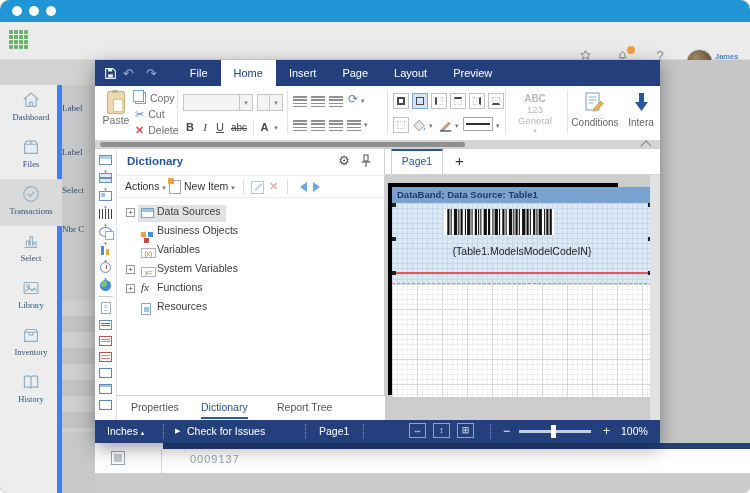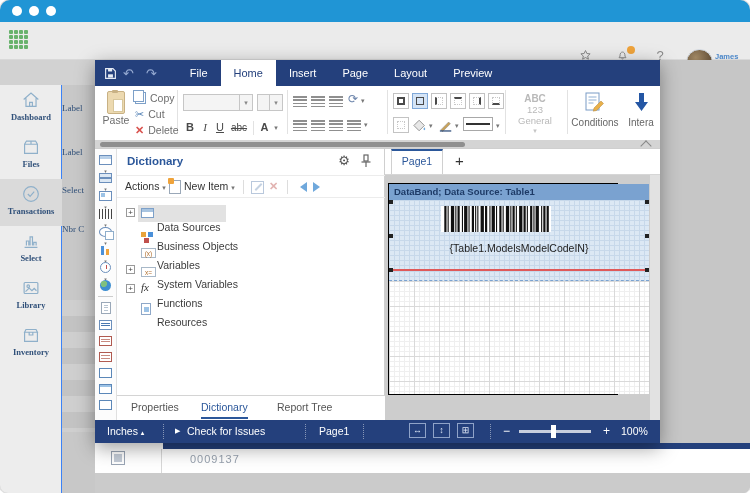--- a/index.html
+++ b/index.html
@@ -19,21 +19,21 @@
   .badge{position:absolute;right:9px;top:-2px;width:8px;height:8px;border-radius:50%;background:#efa33b;}
   .avatar{position:absolute;left:686px;top:27px;width:25px;height:25px;border-radius:50%;background:radial-gradient(circle at 35% 30%,#a08763,#5d4a34 75%);border:1px solid #cfd6de;}
   .uname{position:absolute;left:715px;top:30px;font-size:7.5px;color:#4a86c8;font-weight:bold;}
   .usite{position:absolute;left:715px;top:40px;font-size:6.5px;color:#8a8a8a;}
   
   .crumbbar{left:0;top:60px;width:750px;height:25px;background:#d2d2d2;}
   .crumb{position:absolute;left:26px;top:68px;font-family:"Liberation Serif",serif;font-size:9px;color:#3b577c;}
   .crumbsep{position:absolute;left:44px;top:67px;font-size:9px;color:#8a8a8a;}
   .pubtab{position:absolute;left:58px;top:60px;width:37px;height:25px;background:#c0c0c0;color:#2e4e78;font-size:9.5px;font-weight:bold;line-height:25px;padding-left:6px;box-sizing:border-box;overflow:hidden;white-space:nowrap;}
   
-  .sidebar{left:0;top:85px;width:62px;height:408px;background:#ededed;border-right:1px solid #3b82f6;box-sizing:border-box;font-weight:bold;}
+  .sidebar{left:0;top:85px;width:62px;height:408px;background:#ededed;border-right:5px solid #3b82f6;box-sizing:border-box;}
   .sbitem{width:62px;height:47px;text-align:center;padding-top:4px;box-sizing:border-box;}
   .sbitem.active{background:#dadada;}
   .sbitem svg{display:block;margin:0 auto;}
   .sblabel{font-family:"Liberation Serif",serif;font-size:8.5px;color:#31517a;margin-top:1px;}
   
   .dimmain{left:62px;top:85px;width:688px;height:408px;background:#c8c8c8;}
   .bglabel{position:absolute;left:62px;width:33px;font-family:"Liberation Serif",serif;font-size:9px;color:#2f4f78;white-space:nowrap;overflow:hidden;}
   .stripes{left:62px;top:300px;width:33px;height:132px;background:repeating-linear-gradient(#cfcfcf 0 16px,#c3c3c3 16px 32px);}
   .botrow{left:95px;top:443px;width:655px;height:30px;background:#fff;}
   .botnavy{left:163px;top:443px;width:587px;height:6px;background:#24407c;}
@@ -121,38 +121,38 @@
   .npage{position:absolute;width:10px;height:12px;border:1px solid #9aa8b8;background:#fff;}
   .npage:before{content:"";position:absolute;left:-2px;top:-3px;width:6px;height:6px;background:#efa33b;border-radius:1px;}
   .editico{position:absolute;width:11px;height:11px;border:1px solid #b9c8dc;background:#fff;}
   .editico:after{content:"";position:absolute;left:2px;top:4px;width:9px;height:2px;background:#c5d2e2;transform:rotate(-45deg);}
   .triL{position:absolute;width:0;height:0;border:5px solid transparent;border-right:7px solid #6fa8dc;}
   .triR{position:absolute;width:0;height:0;border:5px solid transparent;border-left:7px solid #6fa8dc;}
   .trow{position:absolute;left:0;width:268px;height:19px;font-size:10.5px;color:#3c3c3c;}
   .selbg{position:absolute;left:21px;top:0;width:88px;height:17px;background:#e2e2e2;}
   .exp{position:absolute;left:9px;top:3px;width:9px;height:9px;border:1px solid #999;background:#fff;font-size:8px;line-height:8px;text-align:center;color:#444;box-sizing:border-box;}
   .ticon{position:absolute;left:24px;top:3px;}
-  .tlabel{position:absolute;left:40px;top:16px;}
+  .tlabel{position:absolute;left:40px;top:0;}
   .i-table{width:13px;height:10px;border:1px solid #7da0c8;background:#fff;box-sizing:border-box;}
   .i-table:before{content:"";position:absolute;left:0;top:0;width:11px;height:3px;background:#a8c4e0;}
   .i-bus{width:5px;height:5px;background:#e8a33d;box-shadow:7px 0 0 #4a90d9,3px 6px 0 #c0504d;margin-top:1px;}
   .i-var{width:15px;height:10px;border:1px solid #a8b8c8;background:#fff;font-size:6.5px;line-height:9px;color:#b07030;text-align:center;box-sizing:border-box;}
   .i-fx{font-family:"Liberation Serif",serif;font-style:italic;font-size:11px;color:#333;}
   .i-res{width:10px;height:12px;border:1px solid #8fa8c8;background:#fff;box-sizing:border-box;}
   .i-res:after{content:"";position:absolute;left:2px;top:3px;width:5px;height:5px;background:#9dc3e6;}
   .ptabs{position:absolute;left:0;top:246px;width:268px;height:25px;background:#fff;border-top:1px solid #d4d4d4;box-sizing:border-box;font-size:10.5px;}
   .ptab{position:absolute;top:5px;color:#555;padding-bottom:4px;}
   .ptab.active{color:#2b579a;border-bottom:2px solid #2b579a;}
   
   .canvas{position:absolute;left:290px;top:0;width:275px;height:271px;background:#cdcdcd;}
   .ctabs{position:absolute;left:0;top:0;width:275px;height:26px;background:#fff;border-bottom:1px solid #d6d6d6;box-sizing:border-box;}
   .pagetab{position:absolute;left:6px;top:0;width:52px;height:25px;background:#fff;border:1px solid #d0d0d0;border-top:2px solid #2b579a;border-bottom:none;box-sizing:border-box;color:#2b579a;font-size:10.5px;text-align:center;line-height:21px;}
   .addpage{position:absolute;left:70px;top:3px;font-size:15px;color:#333;}
   .cbody{position:absolute;left:0;top:26px;width:275px;height:245px;}
-  .page{position:absolute;left:3px;top:8px;width:230px;height:212px;background:#8b5cf6;border:1px solid #000000;box-sizing:border-box;}
+  .page{position:absolute;left:3px;top:8px;width:230px;height:212px;background:#8b5cf6;border:4px solid #000000;box-sizing:border-box;}
   .bhdr{position:absolute;left:0;top:0;width:260px;height:16px;background:#7aa2d0;color:#1d3a66;font-size:9.5px;font-weight:bold;line-height:16px;padding-left:5px;box-sizing:border-box;overflow:hidden;white-space:nowrap;}
   .gridblue{background-color:#dce8f4;background-image:linear-gradient(#c7d8ea 1px,transparent 1px),linear-gradient(90deg,#c7d8ea 1px,transparent 1px);background-size:5px 5px;}
   .barea{position:absolute;left:0;top:16px;width:260px;height:69px;}
   .bcode{position:absolute;left:52px;top:22px;width:110px;height:26px;background:#fff;}
   .bfield{position:absolute;left:0;top:58px;width:260px;text-align:center;color:#222;font-size:10.5px;}
   .redline{position:absolute;left:0;top:85px;width:260px;height:2px;background:#e05a5a;}
   .btail{position:absolute;left:0;top:87px;width:260px;height:10px;border-bottom:1px dashed #7aa2d0;box-sizing:border-box;}
   .gridwhite{position:absolute;left:0;top:97px;width:260px;height:113px;background-color:#fff;background-image:linear-gradient(#d9d9d9 1px,transparent 1px),linear-gradient(90deg,#d9d9d9 1px,transparent 1px),linear-gradient(#efefef 1px,transparent 1px),linear-gradient(90deg,#efefef 1px,transparent 1px);background-size:25px 25px,25px 25px,5px 5px,5px 5px;}
   .hdl{position:absolute;width:4px;height:4px;background:#222;}
   .cscroll{position:absolute;left:265px;top:0;width:10px;height:245px;background:#e2e2e2;}
@@ -560,15 +560,21 @@
           <path d="M6 16 l4 -4 3 3 2.5 -2.5 2.5 2.5"></path>
         </svg>
       <div class="sblabel">Library</div>
     </div>
     <div class="sbitem">
       <svg width="22" height="22" viewBox="0 0 24 24" fill="none" stroke="#8fb0ca" stroke-width="1.3">
           <path d="M5 9 h14 v10 H5 z M6.5 6 h11 L19 9 H5 z M10 9 v3 h4 V9"></path>
         </svg>
       <div class="sblabel">Inventory</div>
     </div>
+    <div class="sbitem">
+      <svg width="22" height="22" viewBox="0 0 24 24" fill="none" stroke="#8fb0ca" stroke-width="1.3">
+          <path d="M12 6.5 C10 5.2 7 5.2 4.8 6 V18 c2.2 -.8 5.2 -.8 7.2 .5 2 -1.3 5 -1.3 7.2 -.5 V6 C17 5.2 14 5.2 12 6.5 v11.5"></path>
+        </svg>
+      <div class="sblabel">History</div>
+    </div>
   </div>
 
 </div>
 
 </body></html>

